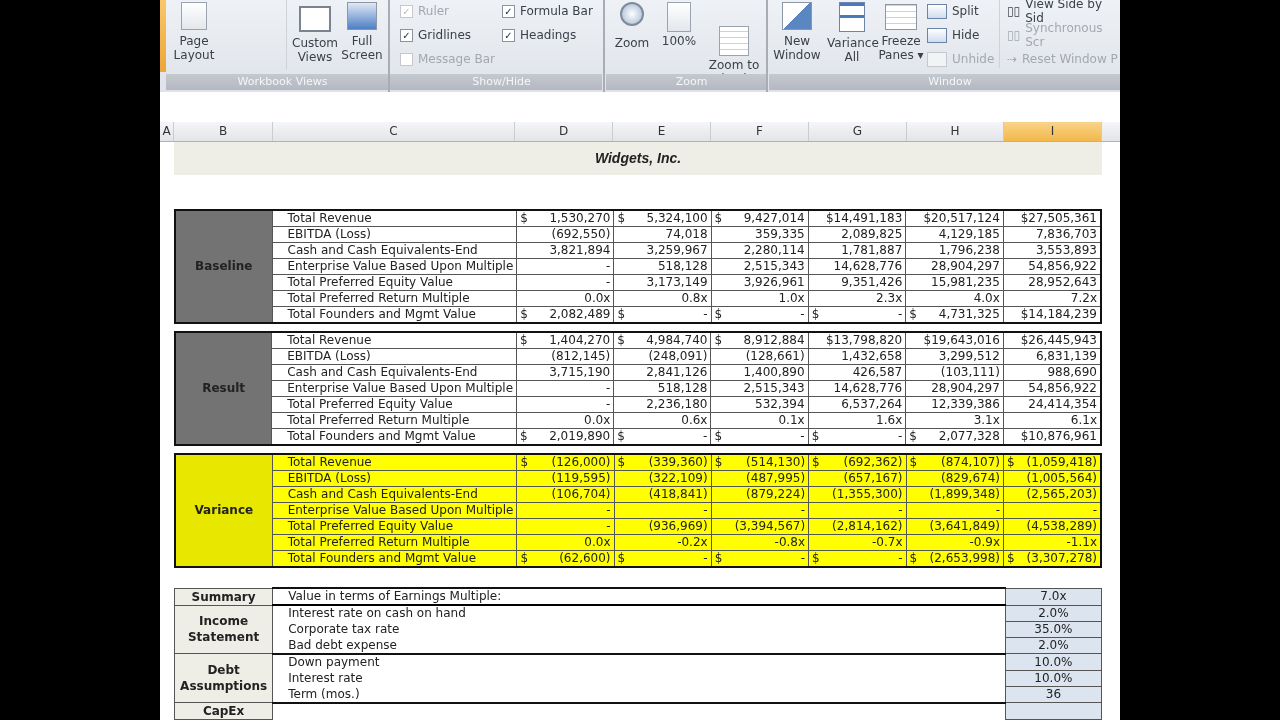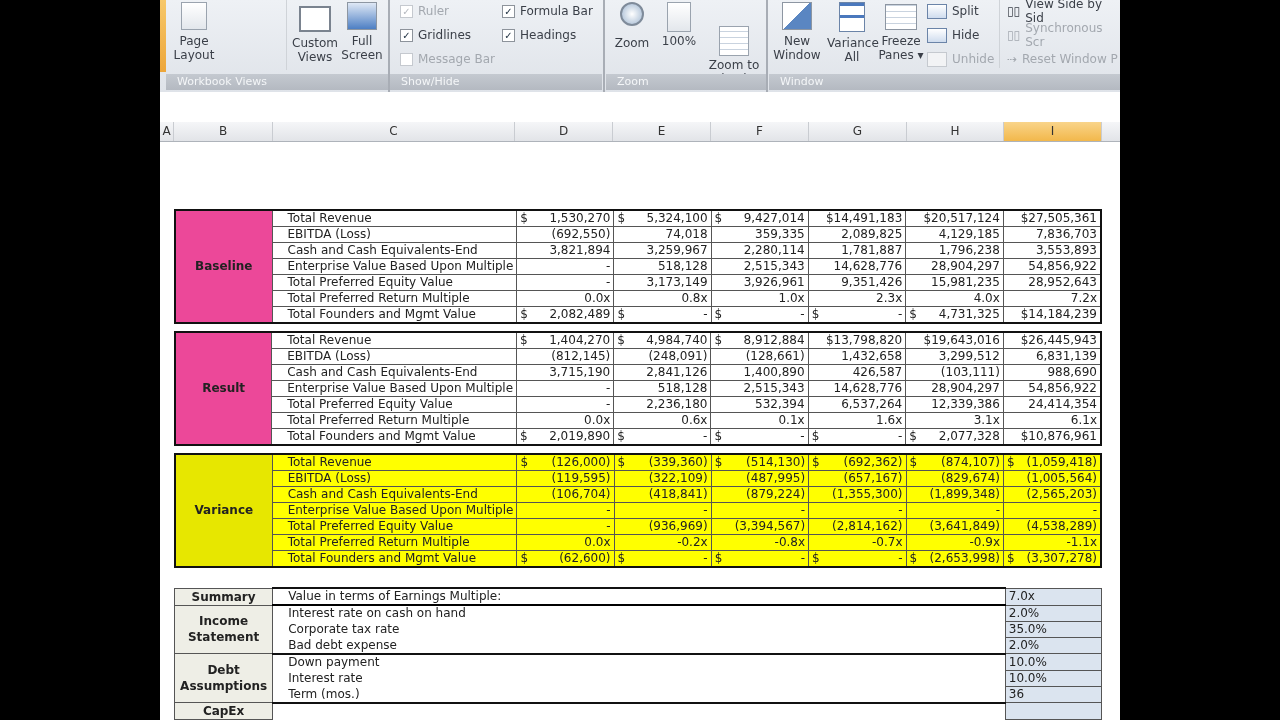--- a/index.html
+++ b/index.html
@@ -1,21 +1,21 @@
 <!DOCTYPE html>
 <html><head>
 <meta charset="utf-8">
 <style>
   html,body{margin:0;padding:0;}
   body{width:1280px;height:720px;background:#000;position:relative;overflow:hidden;font-family:"DejaVu Sans",sans-serif;}
   #app{position:absolute;left:160px;top:0;width:960px;height:720px;background:#fff;overflow:hidden;}
   
   #ribbon{position:absolute;left:0;top:0;width:960px;height:92px;background:linear-gradient(#eef1f5,#dfe3e9);}
   .grp{position:absolute;top:0;height:92px;}
-  .grp-label{position:absolute;left:0;right:0;bottom:2px;height:16px;background:linear-gradient(#c4c9d0,#b4b9c1);color:#f4f6f8;font-size:11px;line-height:16px;padding-left:11px;}
+  .grp-label{position:absolute;left:0;right:0;bottom:2px;height:16px;background:linear-gradient(#c4c9d0,#b4b9c1);color:#f4f6f8;font-size:11px;text-align:center;line-height:16px;padding-left:11px;}
   .sep{position:absolute;top:0;width:2px;height:92px;background:#a8adb5;}
   .bigbtn{position:absolute;top:2px;text-align:center;font-size:12px;color:#3a3f48;line-height:14px;}
   .bigbtn .ico{margin:0 auto 4px;width:30px;height:30px;}
   .smallbtn{position:absolute;font-size:12px;color:#3a3f48;display:flex;align-items:center;gap:5px;height:18px;}
   .smallbtn.dis{color:#a3a8af;}
   .cb{width:11px;height:11px;border:1px solid #8d939b;background:#fff;font-size:10px;line-height:11px;text-align:center;color:#234;}
   .dis .cb{border-color:#c5c9cf;color:#b5b9bf;}
   .sico{width:18px;height:13px;border:1px solid #6b84a8;background:linear-gradient(#fff,#cfdcee);}
   
   #fbar{position:absolute;left:0;top:95px;width:960px;height:25px;background:#fff;border-top:1px solid #9aa0a8;border-bottom:1px solid #c8ccd2;}
@@ -30,29 +30,29 @@
   .ch{position:absolute;top:0;height:19px;line-height:19px;text-align:center;font-size:12px;color:#333;border-right:1px solid #c9ccd1;box-sizing:border-box;}
   .ch.sel{background:linear-gradient(#f9d48a,#f2b84b);color:#333;}
   
   #sheet{position:absolute;left:0;top:142px;width:960px;height:578px;background:#fff;font-family:"Liberation Sans",sans-serif;}
   #titlebar{position:absolute;left:14px;top:0;width:928px;height:33px;background:#eeeee6;text-align:center;line-height:33px;font-weight:bold;font-style:italic;font-size:14px;color:#222;}
   table{border-collapse:collapse;position:absolute;font-family:"DejaVu Sans",sans-serif;font-size:12px;color:#222;}
   td{padding:0 3px;height:15.3px;line-height:15px;white-space:nowrap;box-sizing:border-box;}
   .yr td{border:1px solid #111;background:#e8e7df;font-weight:bold;text-align:center;height:17px;}
   .sec{border:2px solid #111;}
   .sec td{border-left:1px solid #555;border-right:1px solid #555;border-bottom:1px solid #555;}
-  .lab{font-weight:bold;text-align:center;background:#ec4899;width:98px;}
+  .lab{font-weight:bold;text-align:center;background:#737373;width:98px;}
   .desc{padding-left:15px;width:241px;}
   .num{text-align:right;width:98px;}
   .cur{float:left;}
   .var td{background:#ffff00;}
   .var .lab{background:#e7e700;}
   .sum td{border:1px solid #555;}
   .sum .lab{background:#eeeee6;}
-  .inp{background:#dbe4ef !important;text-align:left;width:96px;}
+  .inp{background:#dbe4ef !important;text-align:center;width:96px;}
 </style>
 </head>
 <body>
 
 <div id="app">
 
   <div id="ribbon">
     <div style="position:absolute;left:0;top:0;width:6px;height:72px;background:linear-gradient(#f7c86a,#eda63a);"></div>
 
     <div class="grp" style="left:6px;width:222px;">
@@ -171,20 +171,21 @@
     <div class="ch" style="left:113px;width:242px;">C</div>
     <div class="ch" style="left:355px;width:98px;">D</div>
     <div class="ch" style="left:453px;width:98px;">E</div>
     <div class="ch" style="left:551px;width:98px;">F</div>
     <div class="ch" style="left:649px;width:98px;">G</div>
     <div class="ch" style="left:747px;width:97px;">H</div>
     <div class="ch sel" style="left:844px;width:98px;">I</div>
   </div>
 
   <div id="sheet">
+    <div id="titlebar">Widgets, Inc.</div>
 
 
     <div id="sections">
         <table class="sec" style="left: 14px; top: 67px; width: 928px;">
           <tbody>
             <tr>
               <td class="lab" rowspan="7">Baseline</td>
               <td class="desc">Total Revenue</td>
               <td class="num"><span class="cur">$</span><span>1,530,270</span></td>
               <td class="num"><span class="cur">$</span><span>5,324,100</span></td>

